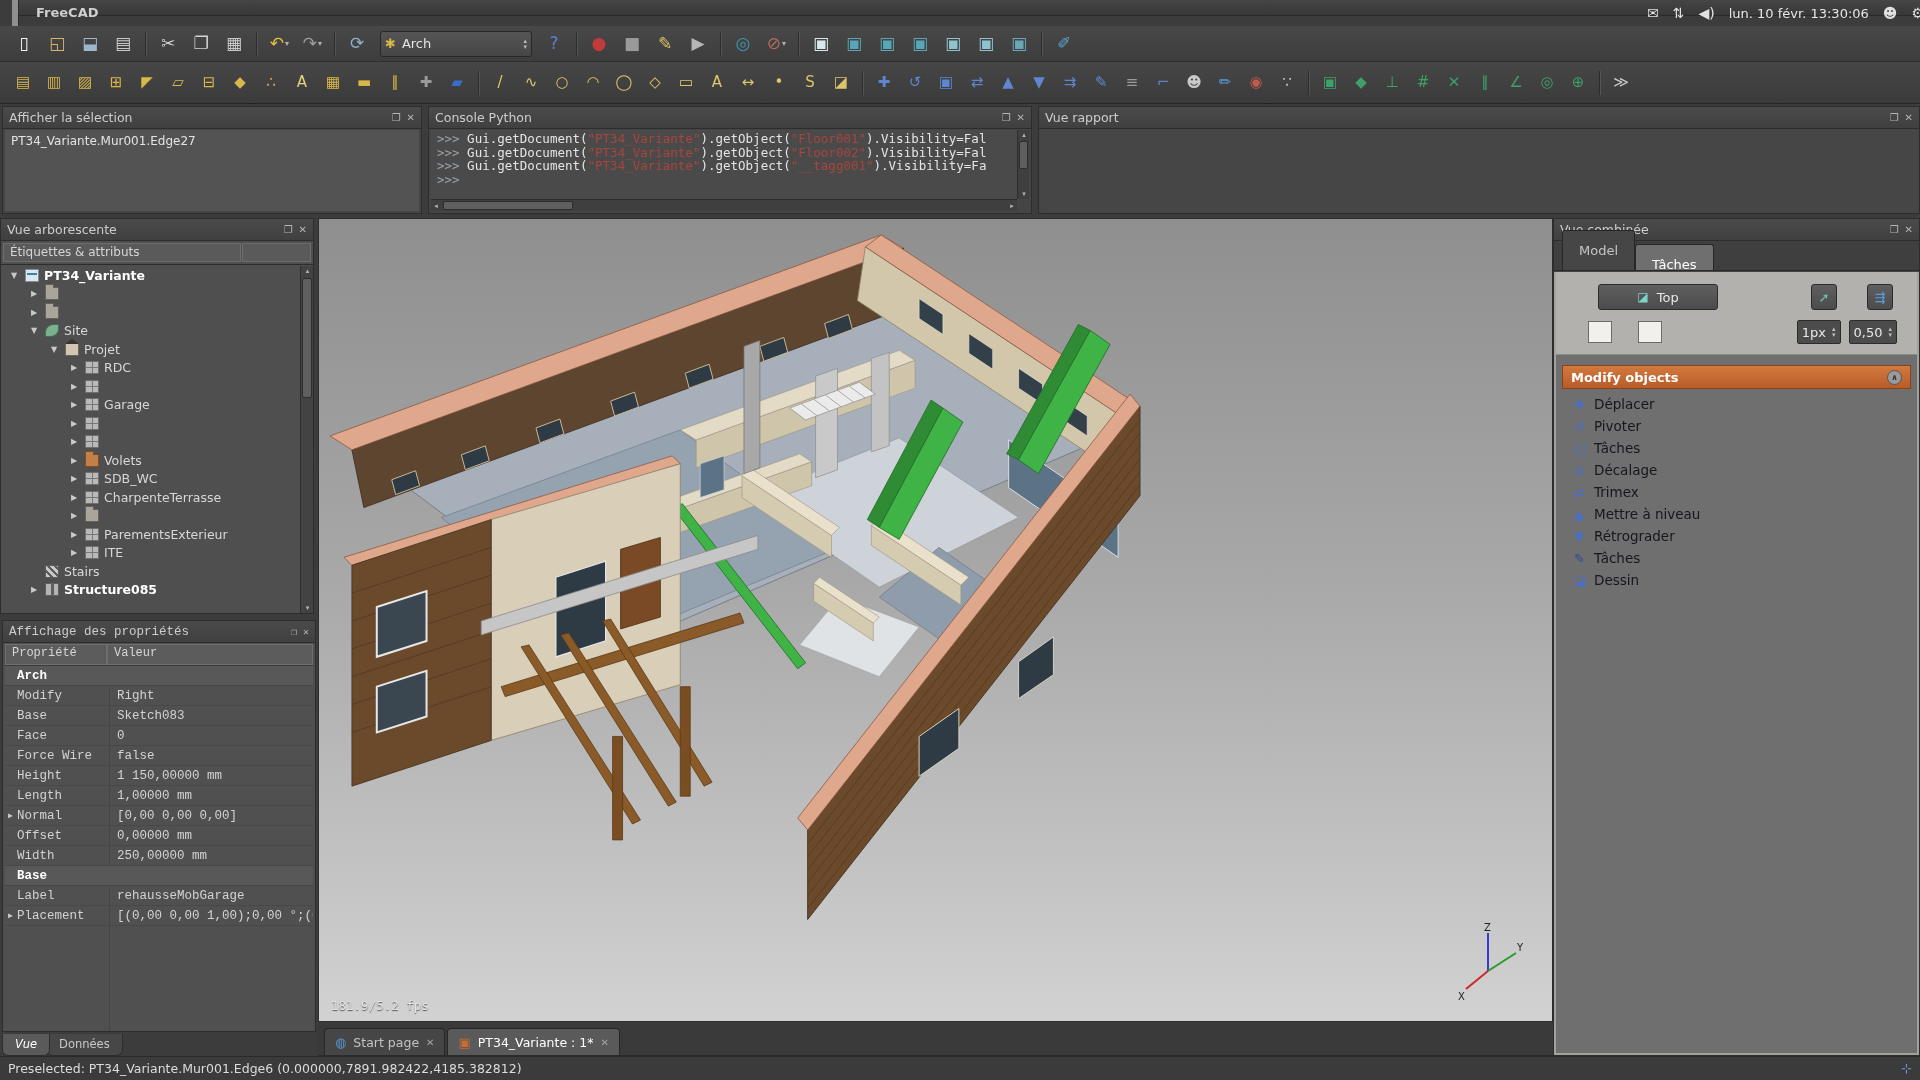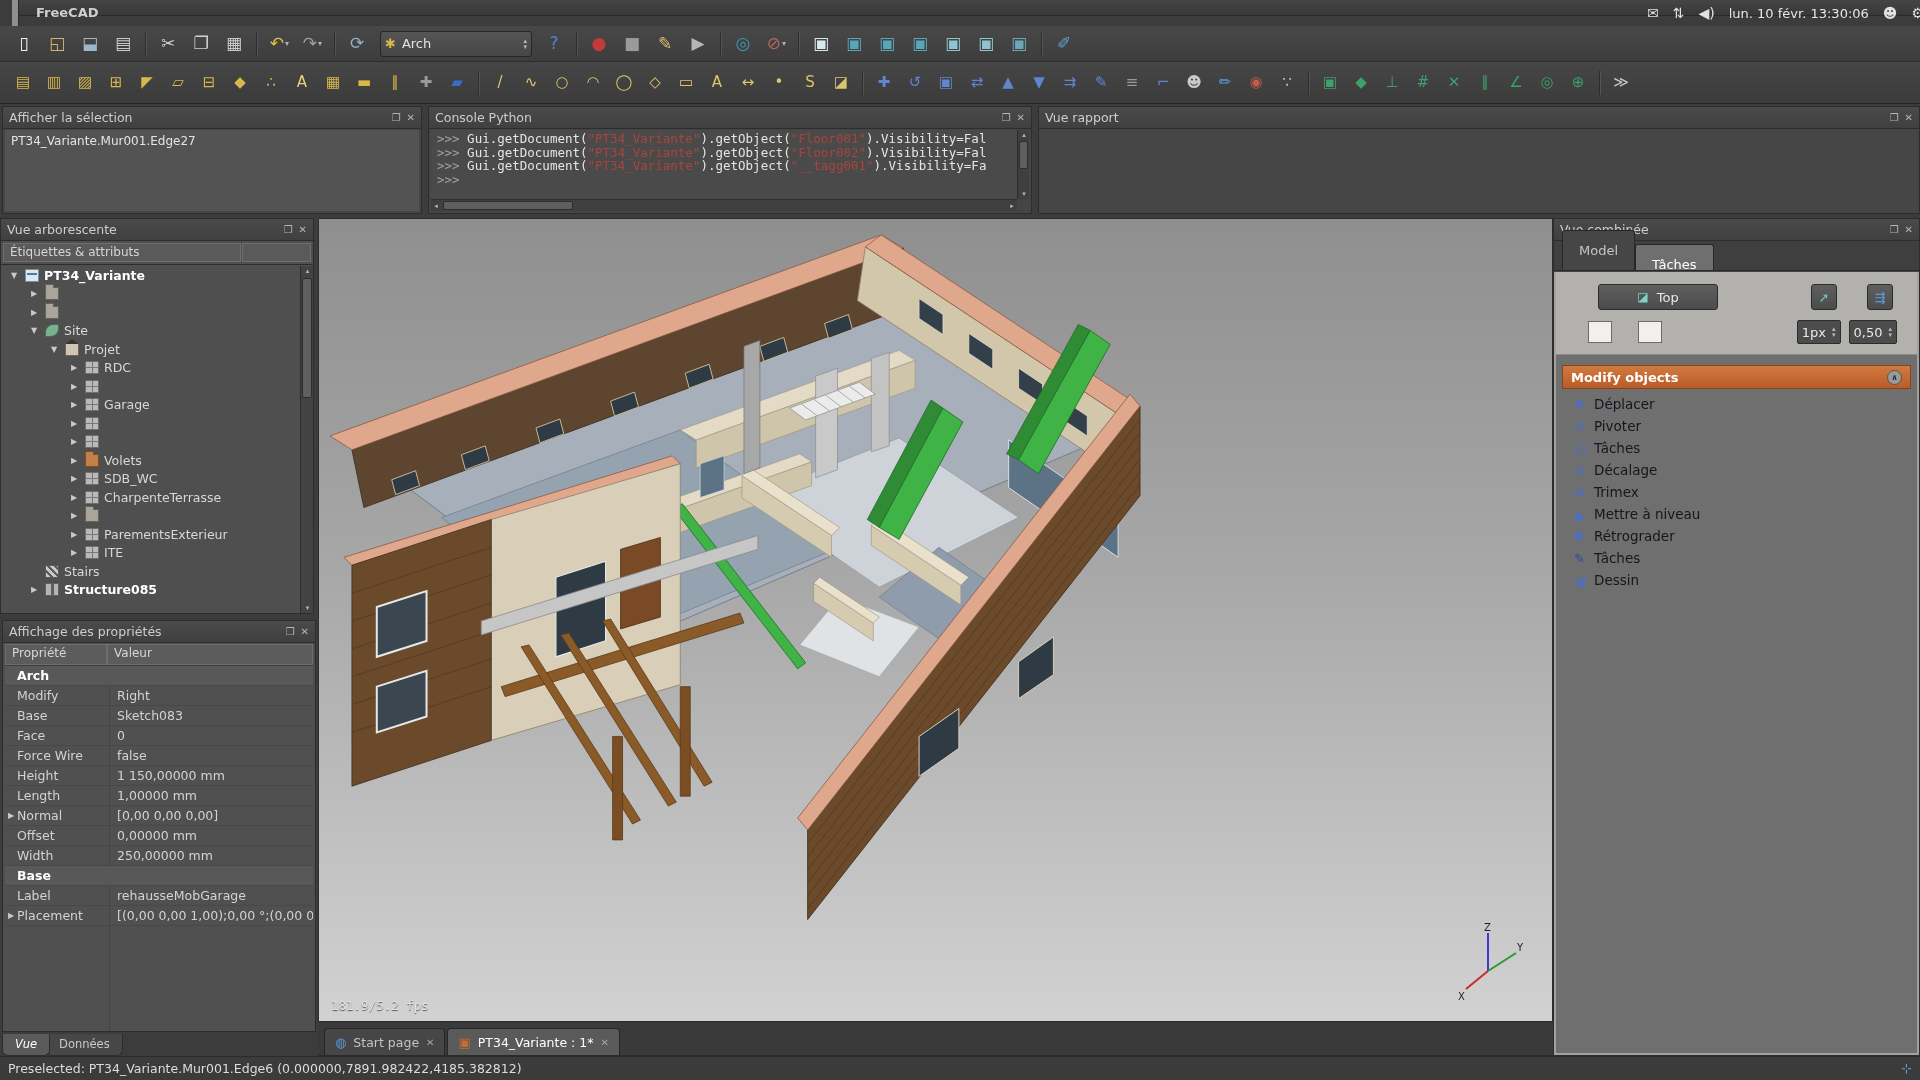--- a/index.html
+++ b/index.html
@@ -81,21 +81,21 @@
   .i-site { background:#79b18e; border:1px solid #44704f; border-radius:60% 10% 60% 10%; }
   .i-building { background:#cfc6b4; border:1px solid #6f6553; }
   .i-building::before { content:""; position:absolute; left:-1px; top:-5px; border-left:7px solid transparent; border-right:7px solid transparent; border-bottom:5px solid #3a352d; }
   .i-floor { background:#b9b9b9; border:1px solid #6f6f6f;
     background-image:linear-gradient(#777,#777),linear-gradient(#777,#777); background-size:1px 100%,100% 1px; background-position:center,center; background-repeat:no-repeat; }
   .i-stairs { background:repeating-linear-gradient(45deg,#c9c9c9 0 3px,#5a5a5a 3px 5px); border:1px solid #5a5a5a; }
   .i-structure { background:#b4b4b4; border:1px solid #5f5f5f;
     background-image:linear-gradient(#5f5f5f,#5f5f5f); background-size:3px 100%; background-position:center; background-repeat:no-repeat; }
   #tree-vsb { position:absolute; top:47px; right:0; bottom:0; width:13px; background:#434343; border-left:1px solid #2d2d2d; }
 
-  #props-panel { position:absolute; left:2px; top:402px; width:314px; height:412px; background:#4f4f4f; border:1px solid #2d2d2d; }
+  #props-panel { position:absolute; left:2px; top:402px; width:314px; height:412px; background:#4f4f4f; border:1px solid #2d2d2d;font-family:Liberation Mono, monospace; }
   #props-table { position:absolute; top:23px; left:2px; right:2px; bottom:0; background:#505050;
     background-image:linear-gradient(#454545,#454545); background-size:1px 100%; background-position:104px 0; background-repeat:no-repeat; }
   #props-cols { display:flex; height:22px; border-bottom:1px solid #3c3c3c; }
   #props-cols .cell { background:#5c5c5c; border:1px solid #6e6e6e; color:#d6d6d6; padding:1px 6px; }
   #props-cols .cell:first-child { width:102px; }
   #props-cols .cell:last-child { flex:1; }
   .prow { display:flex; align-items:center; height:20px; border-bottom:1px solid #484848; font-size:12.5px; }
   .parrow { width:12px; padding-left:3px; font-size:8px; color:#c9c9c9; flex:none; }
   .pname { width:90px; color:#d3d3d3; white-space:nowrap; }
   .pval { flex:1; padding-left:10px; color:#d3d3d3; white-space:nowrap; overflow:hidden; }

